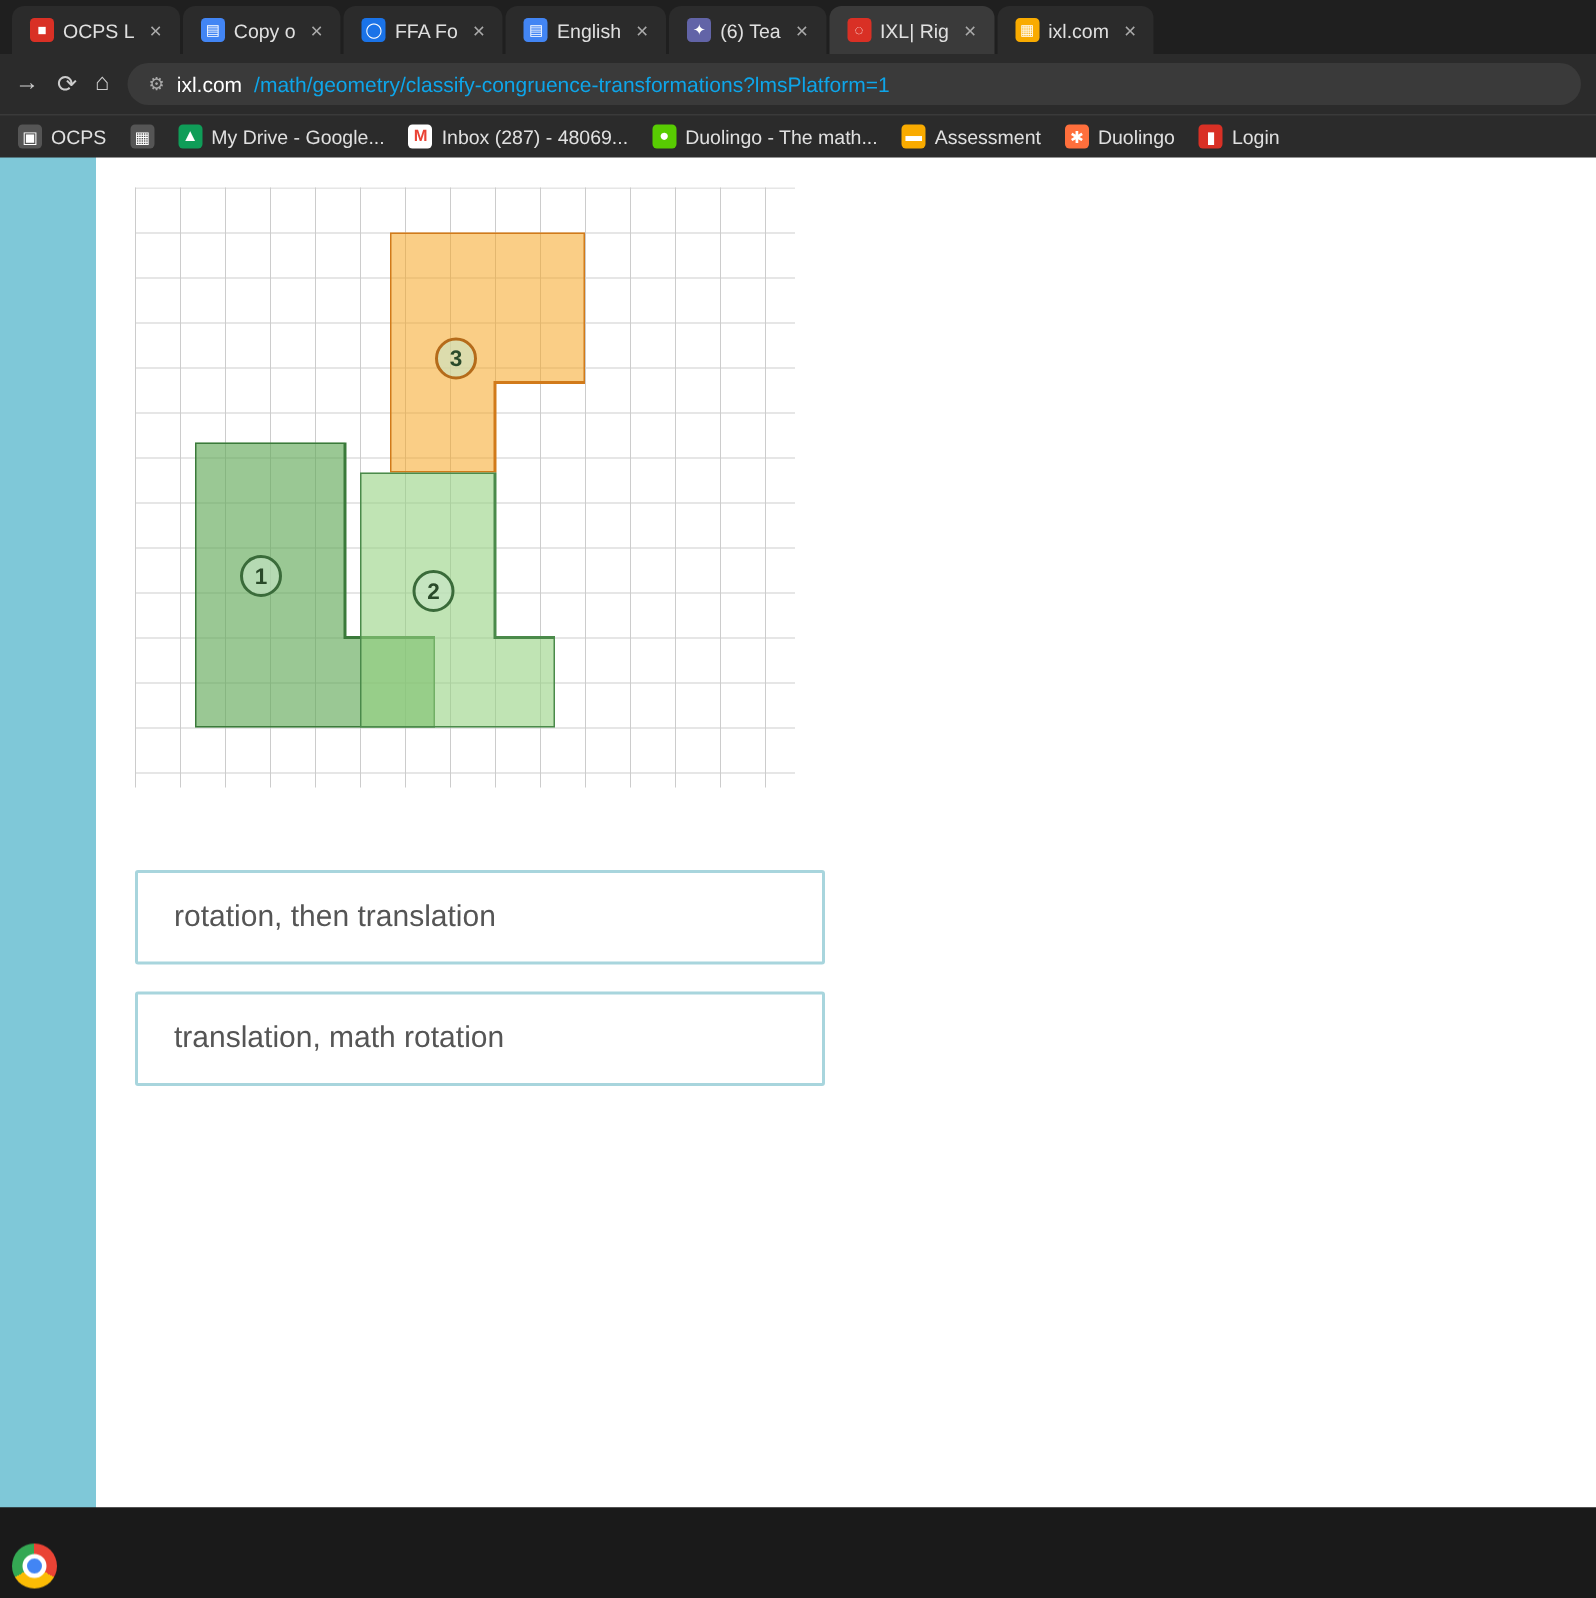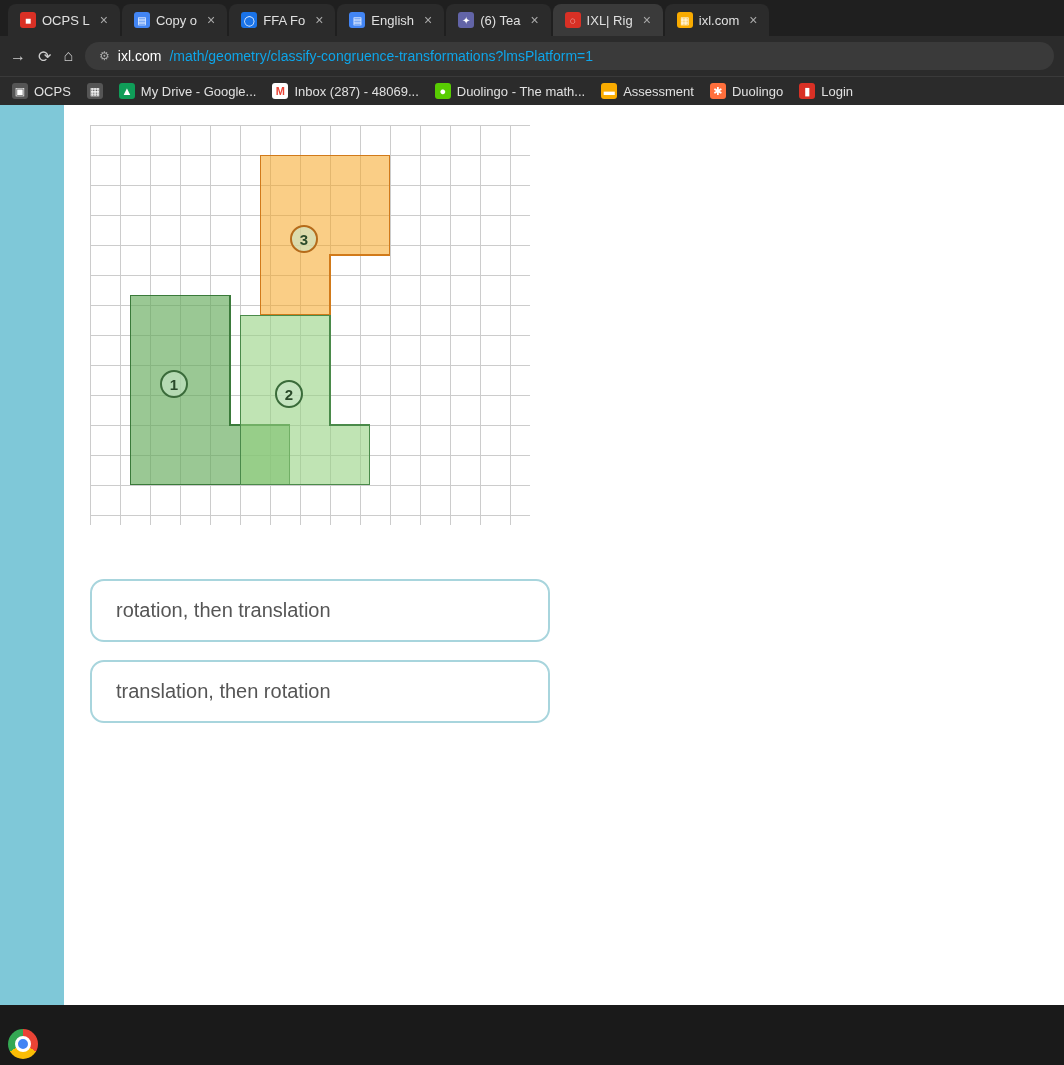--- a/index.html
+++ b/index.html
@@ -24,21 +24,21 @@
 .page { background: linear-gradient(to right, #7fc8d8 0%, #7fc8d8 6%, #fff 6%); min-height: 900px; padding: 20px 40px 40px 90px; }
 
 .grid-wrap { background: #fff; display: inline-block; }
 .grid { position: relative; width: 440px; height: 400px; background-image: linear-gradient(#ccc 1px, transparent 1px), linear-gradient(90deg, #ccc 1px, transparent 1px); background-size: 30px 30px; }
 
 .shape { position: absolute; }
 .shape svg { display: block; }
 .shape-label { position: absolute; width: 28px; height: 28px; border: 2px solid #3a6b3a; border-radius: 50%; background: rgba(200,230,200,0.6); display: flex; align-items: center; justify-content: center; font-size: 15px; font-weight: bold; color: #2a4a2a; }
 
 .options { margin-top: 50px; display: flex; flex-direction: column; gap: 18px; max-width: 460px; }
-.option-btn { border: 2px solid #a8d5dd; background: #fff; padding: 18px 24px; font-size: 20px; color: #555; text-align: left; cursor: pointer; border-radius: 14px; font-family: inherit; }
+.option-btn { border: 2px solid #a8d5dd; background: #fff; padding: 18px 24px; font-size: 20px; color: #555; text-align: left; cursor: pointer; border-radius: 2px; font-family: inherit; }
 
 .taskbar { position: fixed; bottom: 0; left: 0; right: 0; height: 42px; background: #1a1a1a; display: flex; align-items: center; padding: 0 8px; }
 .chrome-ball { width: 30px; height: 30px; border-radius: 50%; background: conic-gradient(#ea4335 0 120deg, #fbbc05 120deg 240deg, #34a853 240deg 360deg); position: relative; }
 .chrome-ball::after { content:''; position:absolute; inset:7px; background:#4285f4; border:3px solid #fff; border-radius:50%; }
 </style>
 </head>
 <body>
 
 <div class="browser-chrome">
 
@@ -149,19 +149,19 @@
           <path d="M 0 0 L 90 0 L 90 110 L 130 110 L 130 170 L 0 170 Z" fill="rgba(150,210,130,0.6)" stroke="#4a8a4a" stroke-width="2"></path>
         </svg>
         <div class="shape-label" style="left:35px; top:65px;">2</div>
       </div>
 
     </div>
   </div>
 
   <div class="options">
     <button class="option-btn">rotation, then translation</button>
-    <button class="option-btn">translation, then rotation</button>
+    <button class="option-btn">translation, math rotation</button>
   </div>
 </div>
 
 <div class="taskbar">
   <div class="chrome-ball"></div>
 </div>
 
 </body></html>

